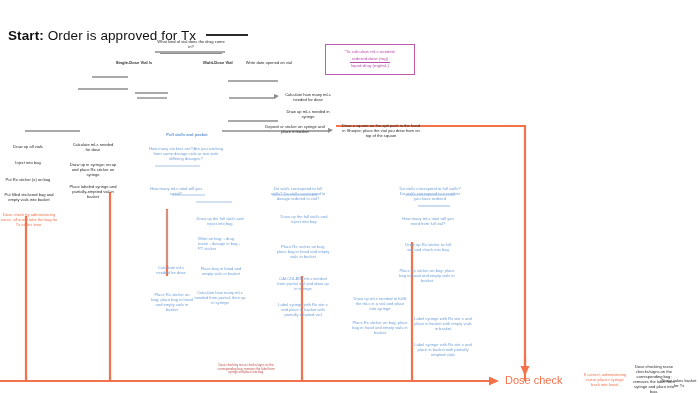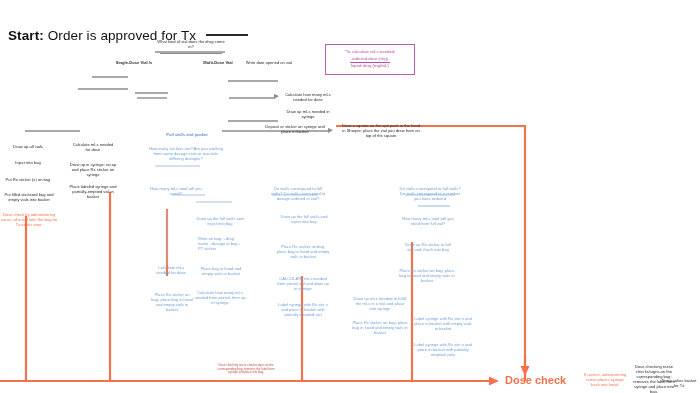--- a/index.html
+++ b/index.html
@@ -51,21 +51,21 @@
   }
   .formula .frac{
     display:inline-block;
   }
   .formula .num{border-bottom:1px solid #b84fae;padding:0 2px;}
 
   
   .dosecheck{
     position:absolute;
     color:#f2724b;
-    font-weight:bold;
+    font-weight:normal;
     font-size:11px;
     white-space:nowrap;
   }
 
   
   .rule{position:absolute;background:#8d8d8d;height:1px;}
 </style>
 </head>
 <body>
 

